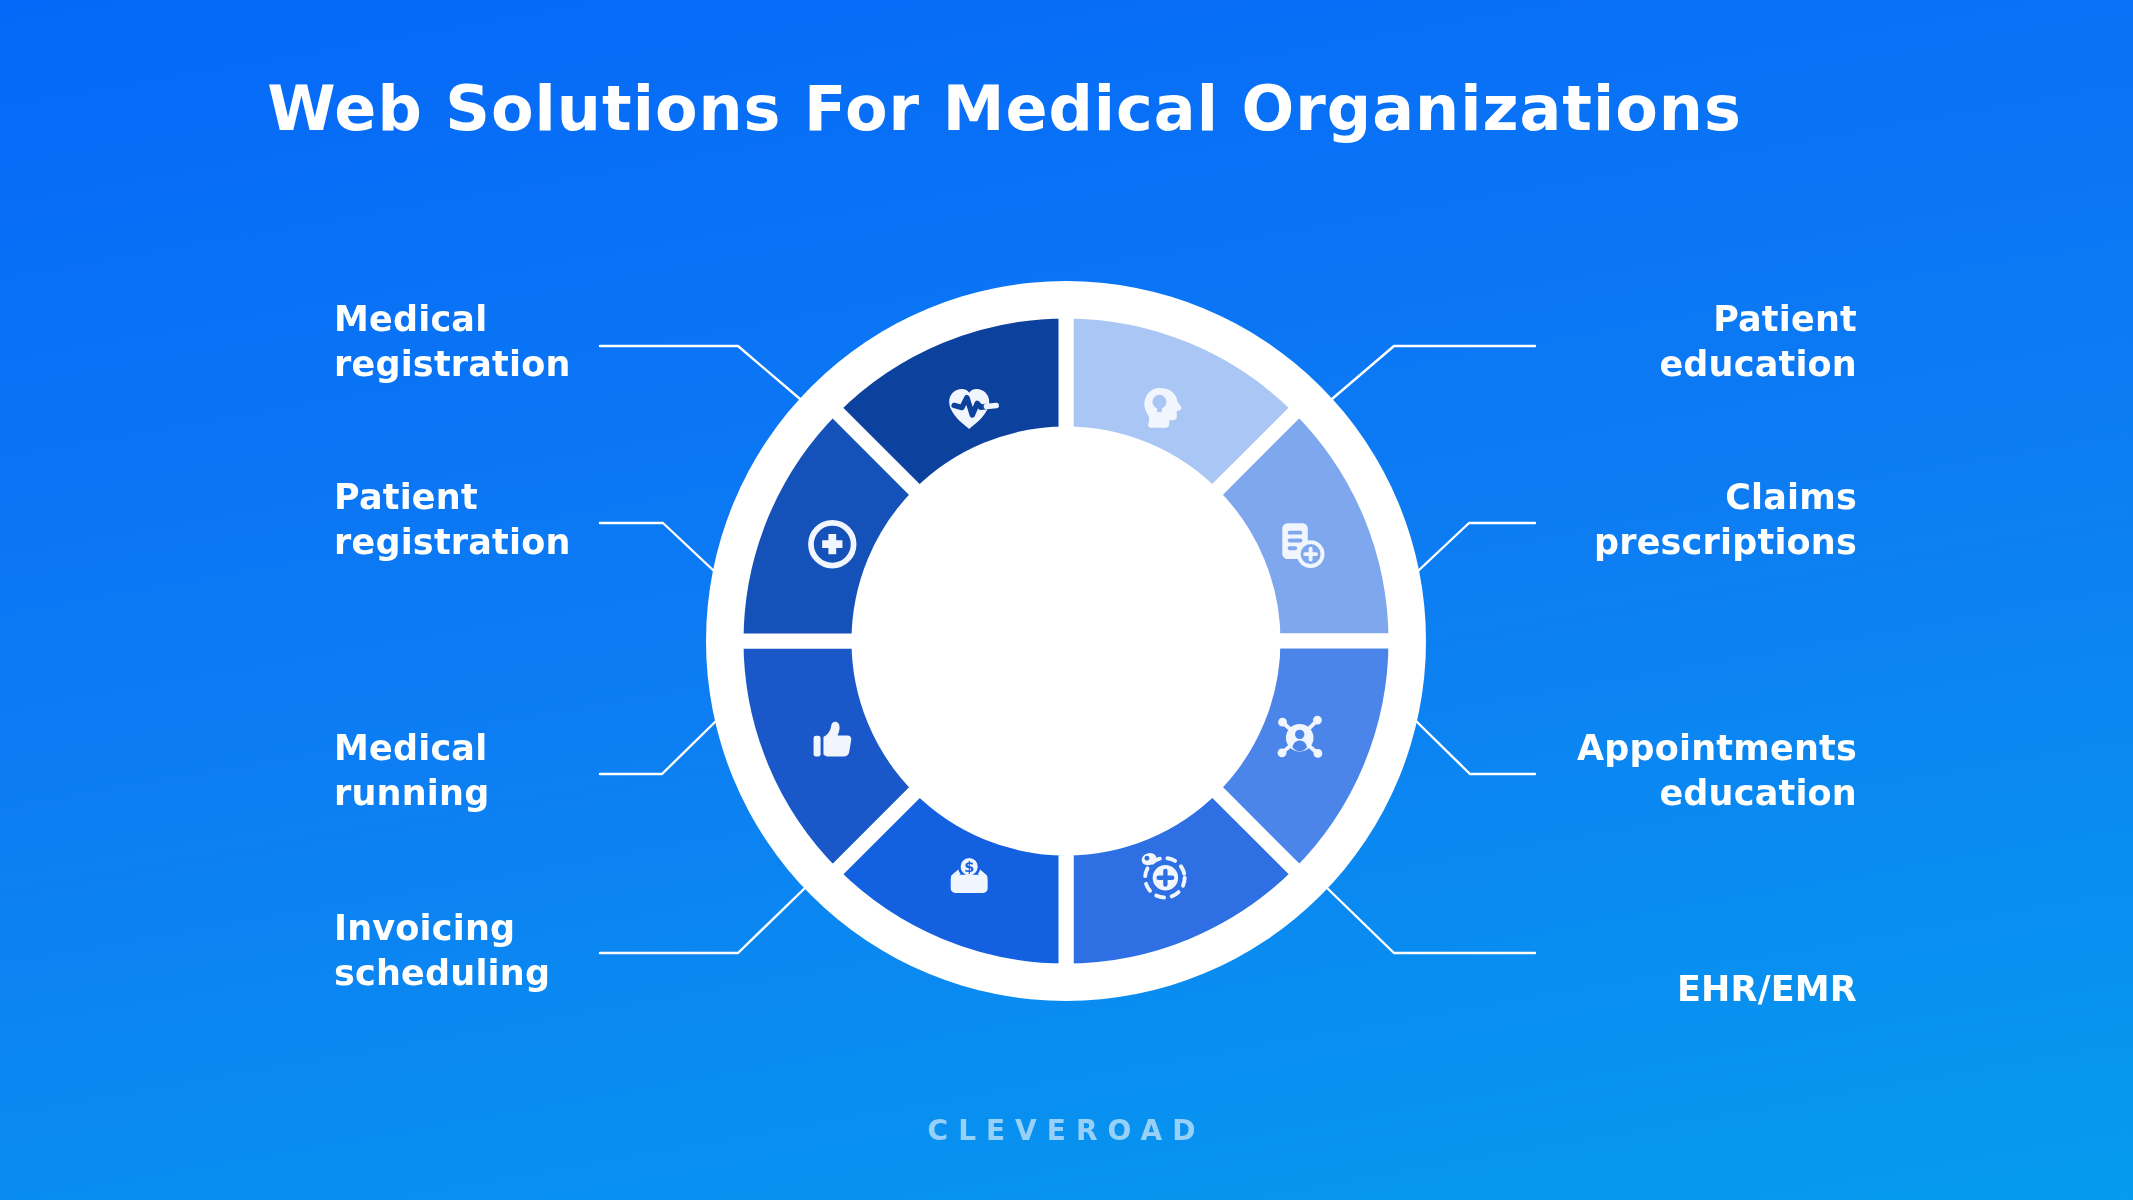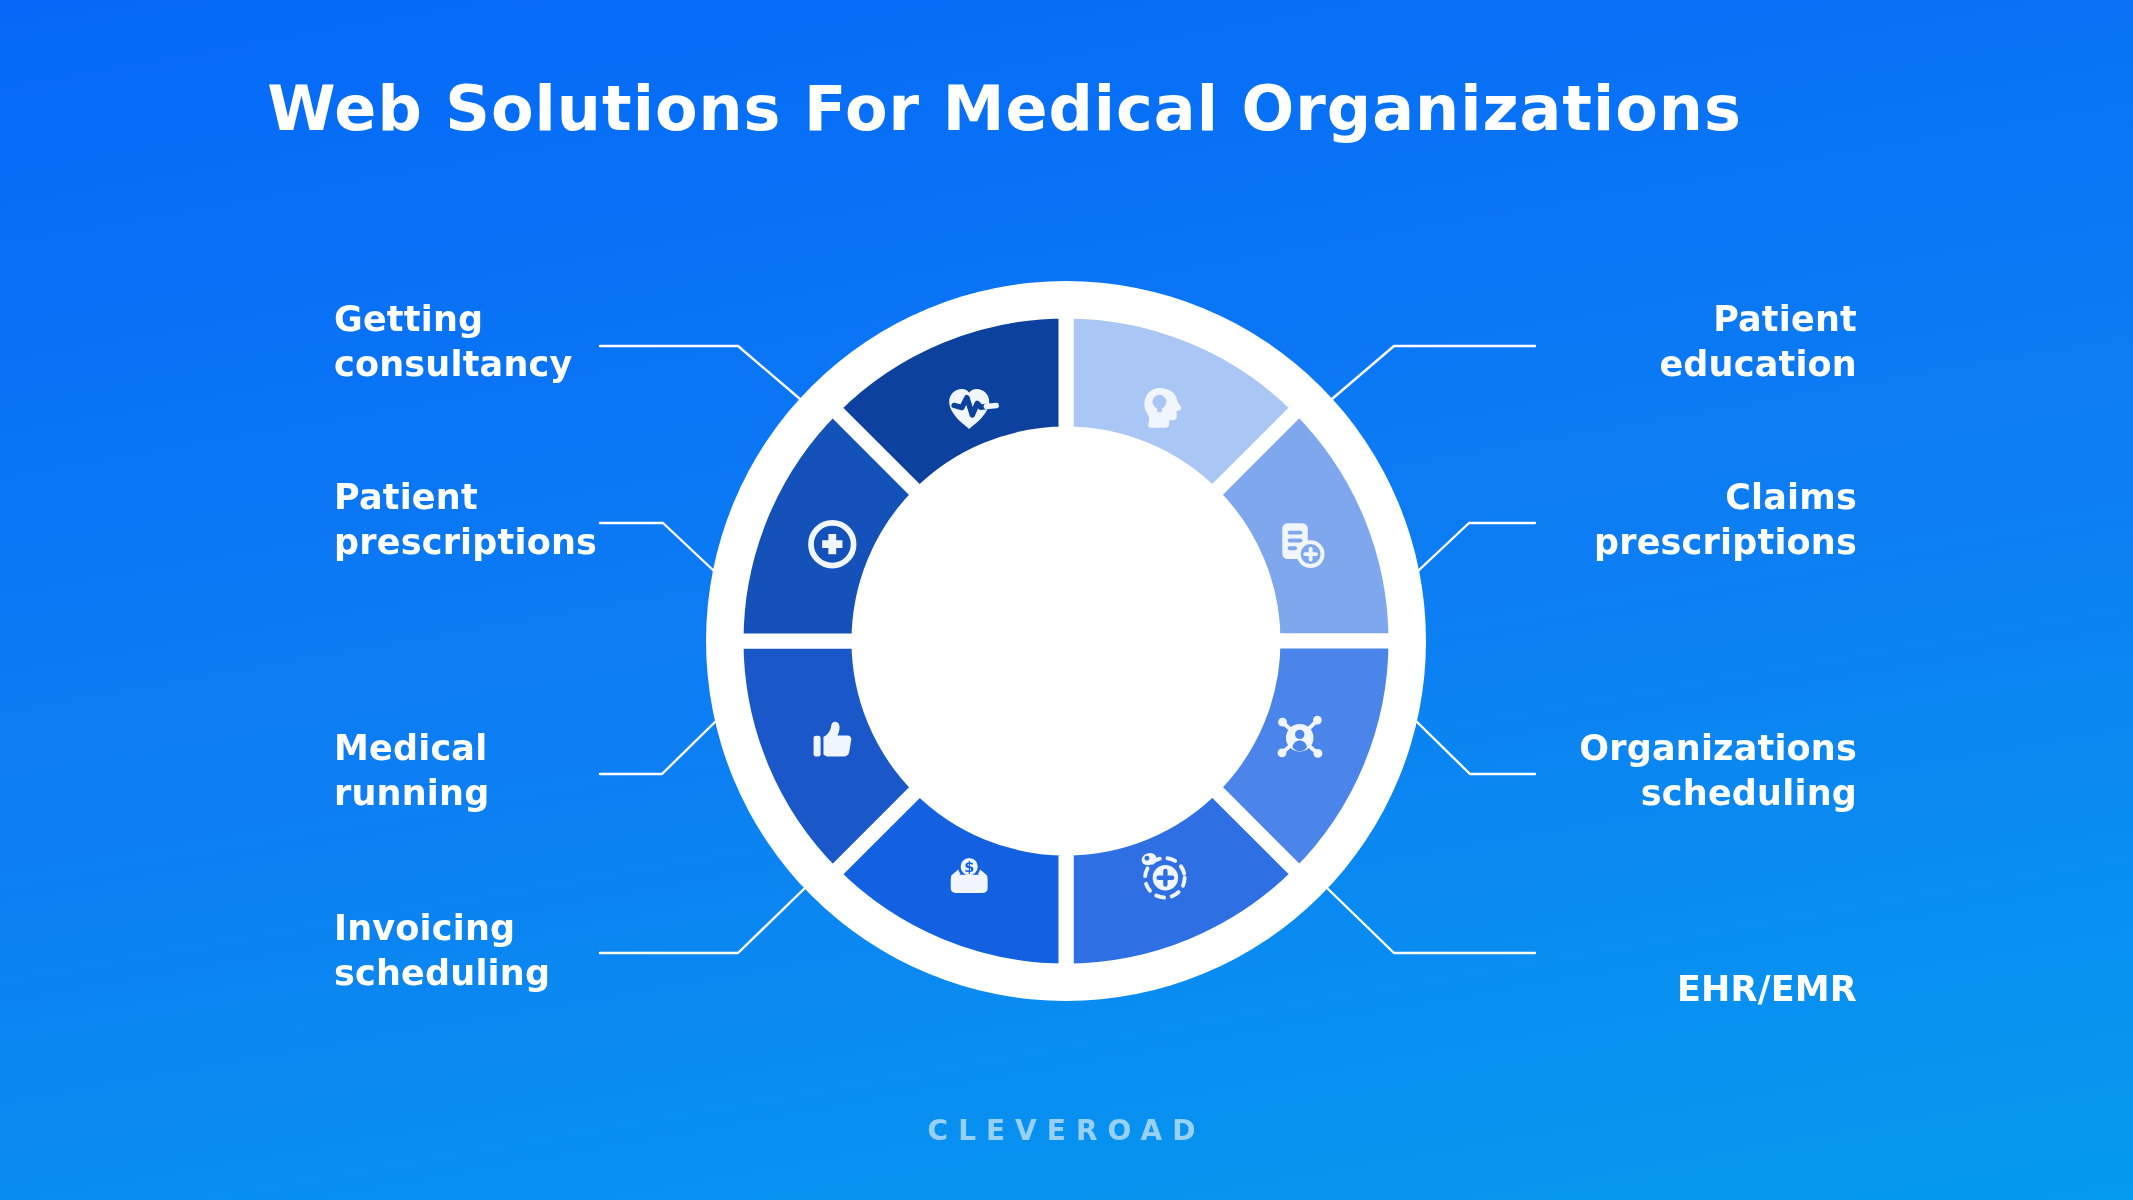--- a/index.html
+++ b/index.html
@@ -120,23 +120,23 @@
       <path class="iw" d="M8.6 18.3 L8.6 11.6 C10.3 10.9 11.3 9.5 11.6 7.3 C11.7 6.4 12.3 5.8 13.1 5.8 C14.1 5.8 14.8 6.7 14.8 7.9 C14.8 9 14.5 10.1 14 11.1 L17.9 11.1 C18.8 11.1 19.4 11.8 19.3 12.6 L18.5 17.5 C18.3 18.6 17.5 19.2 16.4 19.2 L10.6 19.2 C9.8 19.2 9.1 18.9 8.6 18.3 Z"></path>
     </g>
 
     <g transform="translate(801.1,513) scale(2.6)">
       <circle cx="12" cy="12" r="8.2" fill="none" stroke="#f0f5fe" stroke-width="2.2"></circle>
       <path d="M12 8.1 V15.9 M8.1 12 H15.9" stroke="#f0f5fe" stroke-width="3" fill="none"></path>
     </g>
   </g>
 </svg>
 
-<div class="label left lab-consultancy">Getting consultancy</div>
-<div class="label left lab-registration">Patient prescriptions</div>
+<div class="label left lab-consultancy">Medical registration</div>
+<div class="label left lab-registration">Patient registration</div>
 <div class="label left lab-claims">Medical running</div>
 <div class="label left lab-invoicing">Invoicing scheduling</div>
 
 <div class="label right lab-education">Patient education</div>
 <div class="label right lab-prescriptions">Claims prescriptions</div>
-<div class="label right lab-appointments">Organizations scheduling</div>
+<div class="label right lab-appointments">Appointments education</div>
 <div class="label right lab-ehr">EHR/EMR</div>
 
 <div class="logo">CLEVEROAD</div>
 
 </body></html>

